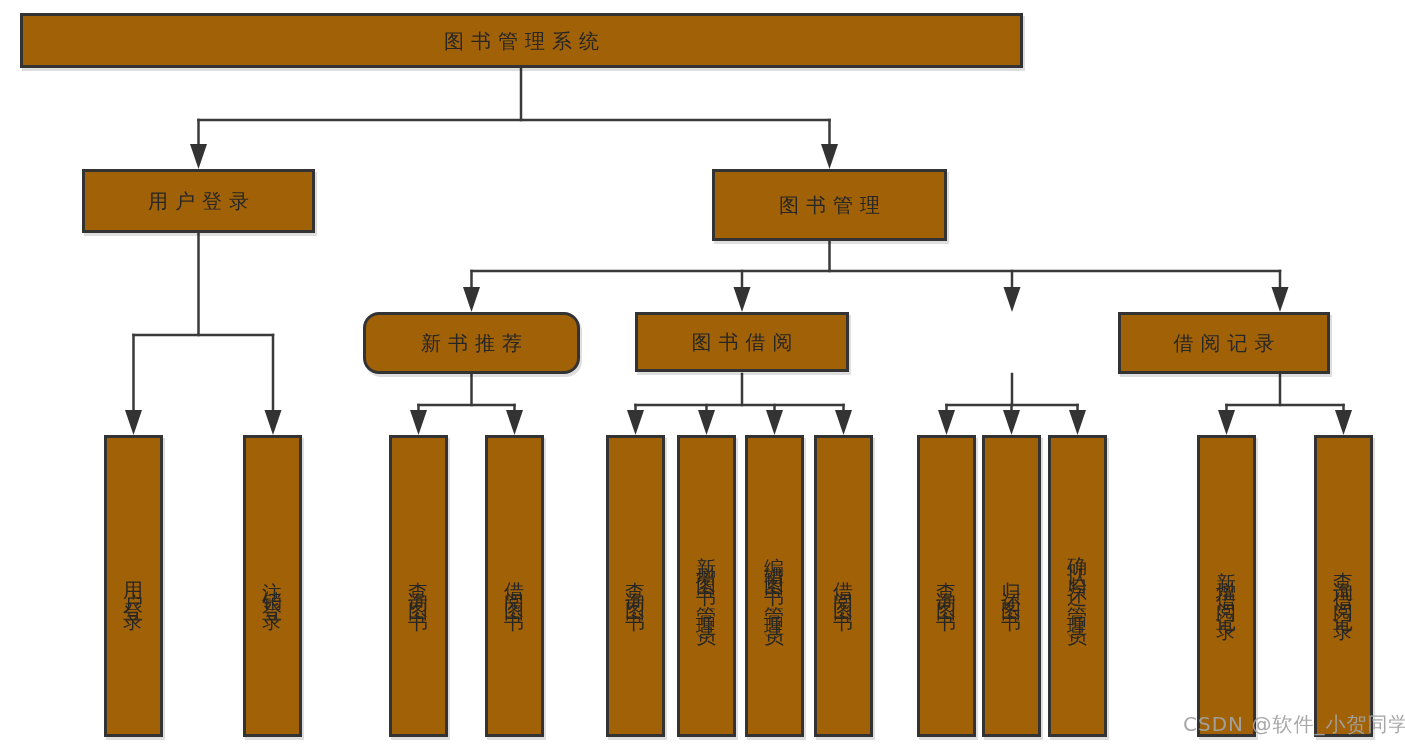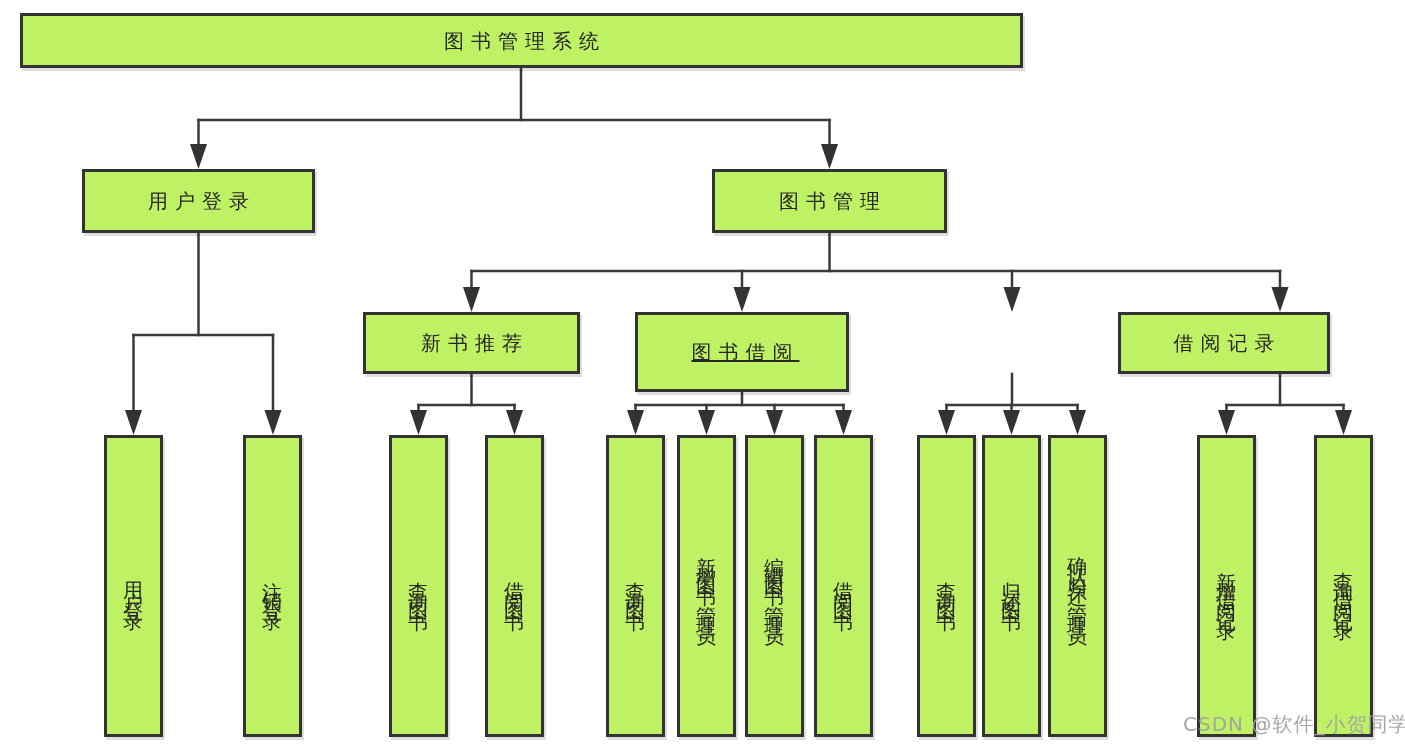--- a/index.html
+++ b/index.html
@@ -7,21 +7,21 @@
     position:relative;
     width:1405px;height:747px;
     background:#ffffff;
     font-family:"DejaVu Sans","Liberation Sans",sans-serif;
     overflow:hidden;
   }
   #wires{position:absolute;left:0;top:0;z-index:1;}
   .node{
     position:absolute;
     box-sizing:border-box;
-    background:#bef264;
+    background:#a16207;
     border:3px solid #333333;
     box-shadow:2px 3px 0 rgba(0,0,0,0.13);
     display:flex;align-items:center;justify-content:center;
     color:#262626;
     z-index:2;
   }
   .h-label{
     font-size:20px;
     letter-spacing:7px;
     text-indent:7px;
@@ -120,28 +120,28 @@
     </g>
   </svg>
 
   <div class="node" style="left:20px;top:13px;width:1003px;height:55px;">
     <span class="h-label">图书管理系统</span>
   </div>
 
   <div class="node" style="left:82px;top:169px;width:233px;height:64px;">
     <span class="h-label">用户登录</span>
   </div>
-  <div class="node" style="left:712px;top:169px;width:235px;height:64px;">
+  <div class="node" style="left:712px;top:169px;width:235px;height:72px;">
     <span class="h-label">图书管理</span>
   </div>
 
-  <div class="node" style="left:363px;top:312px;width:217px;height:62px;">
+  <div class="node" style="left:363px;top:312px;width:217px;height:62px;border-radius:16px;">
     <span class="h-label">新书推荐</span>
   </div>
-  <div class="node" style="left:635px;top:312px;width:214px;height:80px;text-decoration:underline;">
+  <div class="node" style="left:635px;top:312px;width:214px;height:60px;">
     <span class="h-label">图书借阅</span>
   </div>
   <div class="node" style="left:1118px;top:312px;width:212px;height:62px;">
     <span class="h-label">借阅记录</span>
   </div>
 
   <div class="node" style="left:104px;top:435px;width:59px;height:302px;">
     <span class="v-label">用户登录</span>
   </div>
   <div class="node" style="left:243px;top:435px;width:59px;height:302px;">

